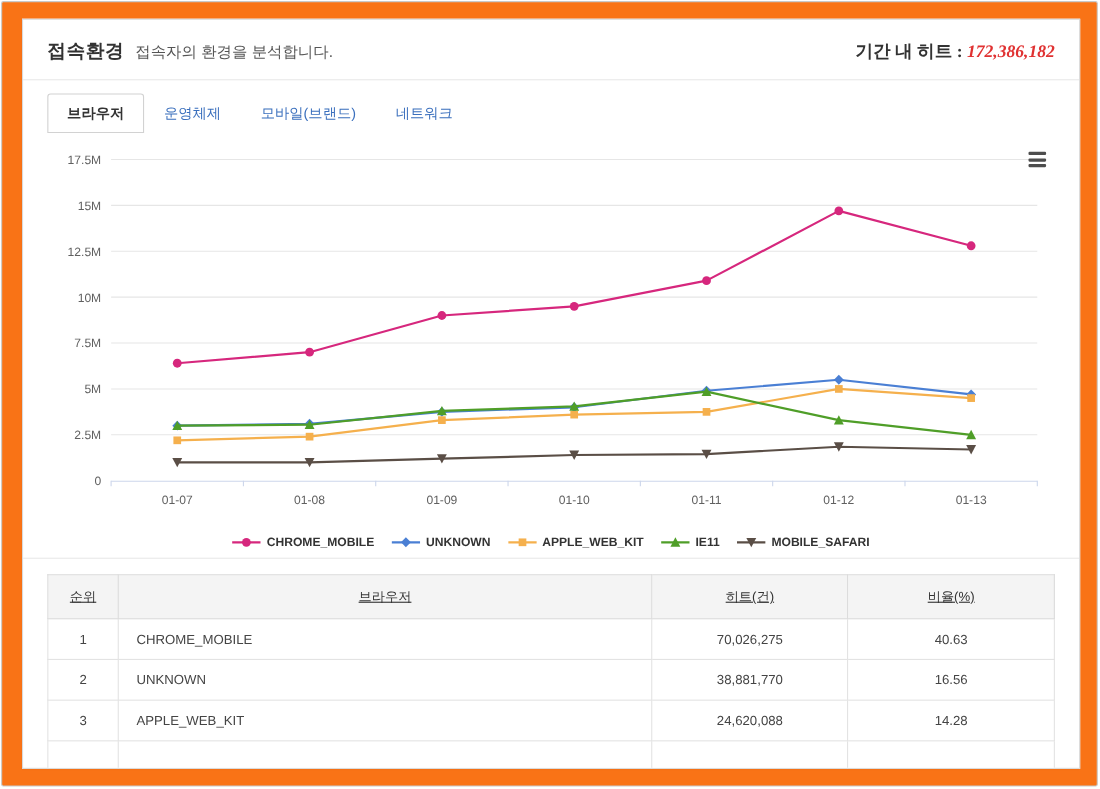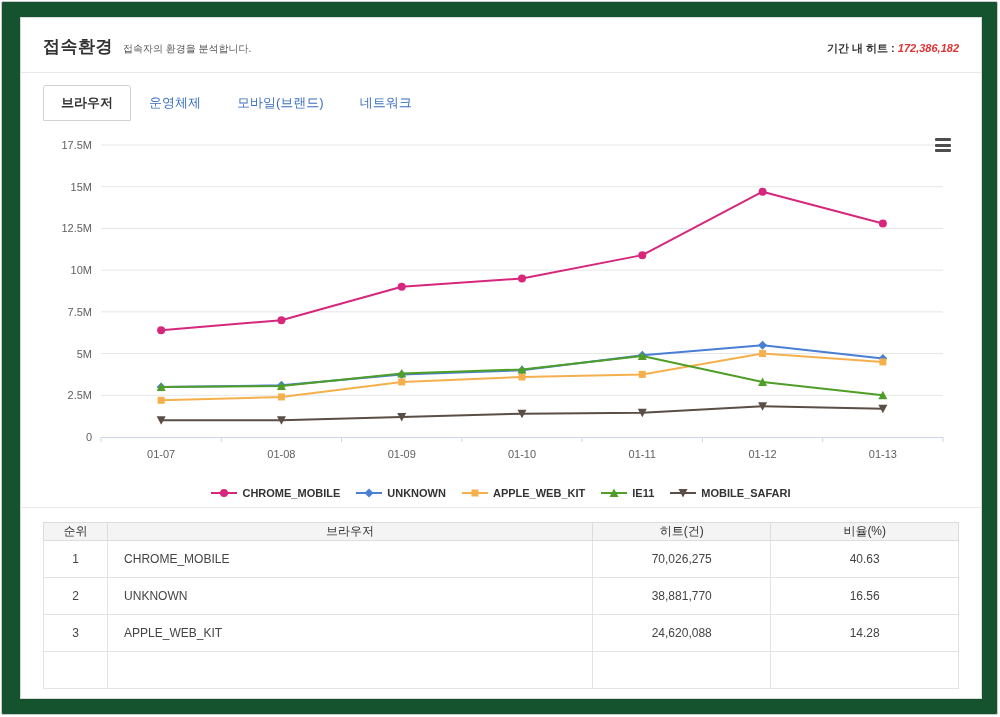--- a/index.html
+++ b/index.html
@@ -1,43 +1,43 @@
 <!DOCTYPE html>
 <html><head>
 <meta charset="utf-8">
 <style>
   * { margin:0; padding:0; box-sizing:border-box; }
   html,body { width:1000px; height:717px; background:#ffffff; font-family:"Liberation Sans", sans-serif; }
-  .frame { position:absolute; left:1px; top:1px; width:997px; height:714px; border:1px solid #c9c9c9; border-radius:2px; background:#14532d; }
+  .frame { position:absolute; left:1px; top:1px; width:997px; height:714px; border:1px solid #c9c9c9; border-radius:2px; background:#f97316; }
   .card { position:absolute; left:18px; top:15px; width:962px; height:682px; background:#fff; border:1px solid #d9d9d9; box-shadow:0 1px 2px rgba(0,0,0,0.05); overflow:hidden; }
 
   .card-header { display:flex; align-items:baseline; padding:17px 22px 14px 22px; border-bottom:1px solid #e9e9e9; }
   .title { font-size:17px; font-weight:bold; color:#333; margin-right:10px; letter-spacing:0.5px; }
-  .subtitle { font-size:10px; color:#555; }
-  .hits { margin-left:auto; font-size:11px; color:#333; font-weight:bold; }
+  .subtitle { font-size:14px; color:#555; }
+  .hits { margin-left:auto; font-size:16px; color:#333; font-weight:bold;font-family:Liberation Serif, serif; }
   .hits .value { color:#e03232; font-style:italic; font-weight:bold; }
 
   .tabs { display:flex; align-items:flex-end; margin:12px 22px 0 22px; }
   .tab { padding:8px 17px; font-size:13px; color:#3a6fbd; cursor:pointer; border:1px solid transparent; }
   .tab.active { background:#fff; border:1px solid #d2d2d2; border-radius:3px 3px 0 0; color:#333; font-weight:bold; }
 
   .chart-area { position:relative; margin:8px 22px 0 22px; }
   .chart-svg { display:block; width:916px; height:352px; }
   .hamburger { position:absolute; top:8px; right:6px; width:20px; height:16px; cursor:pointer; display:flex; flex-direction:column; justify-content:space-between; padding:1px 2px; }
   .hamburger span { display:block; height:3px; background:#4d4d4d; border-radius:1px; }
 
   .legend { display:flex; justify-content:center; align-items:center; gap:16px; margin-top:6px; }
   .legend-item { display:flex; align-items:center; gap:5px; font-size:11px; font-weight:bold; color:#333; cursor:pointer; }
   .legend-item svg { display:block; }
 
   .credits { text-align:right; font-size:9px; color:#999; padding:4px 2px 0 0; }
 
   .table-section { border-top:1px solid #e9e9e9; margin-top:8px; padding:14px 22px 0 22px; }
   table { width:100%; border-collapse:collapse; font-size:12px; color:#444; table-layout:fixed; }
-  th { background:#f4f4f4; border:1px solid #dcdcdc; padding:0 8px; font-weight:normal; color:#333; text-align:center; }
+  th { background:#f4f4f4; border:1px solid #dcdcdc; padding:11px 8px; font-weight:normal; color:#333; text-align:center;text-decoration:underline; }
   td { border:1px solid #e3e3e3; padding:11px 8px; text-align:center; background:#fff; }
   td.col-browser { text-align:left; padding-left:16px; }
   col.c-rank { width:7%; } col.c-browser { width:53%; } col.c-hits { width:19.5%; } col.c-ratio { width:20.5%; }
 </style>
 </head>
 <body>
 
 <div class="frame">
   <div class="card">
 

